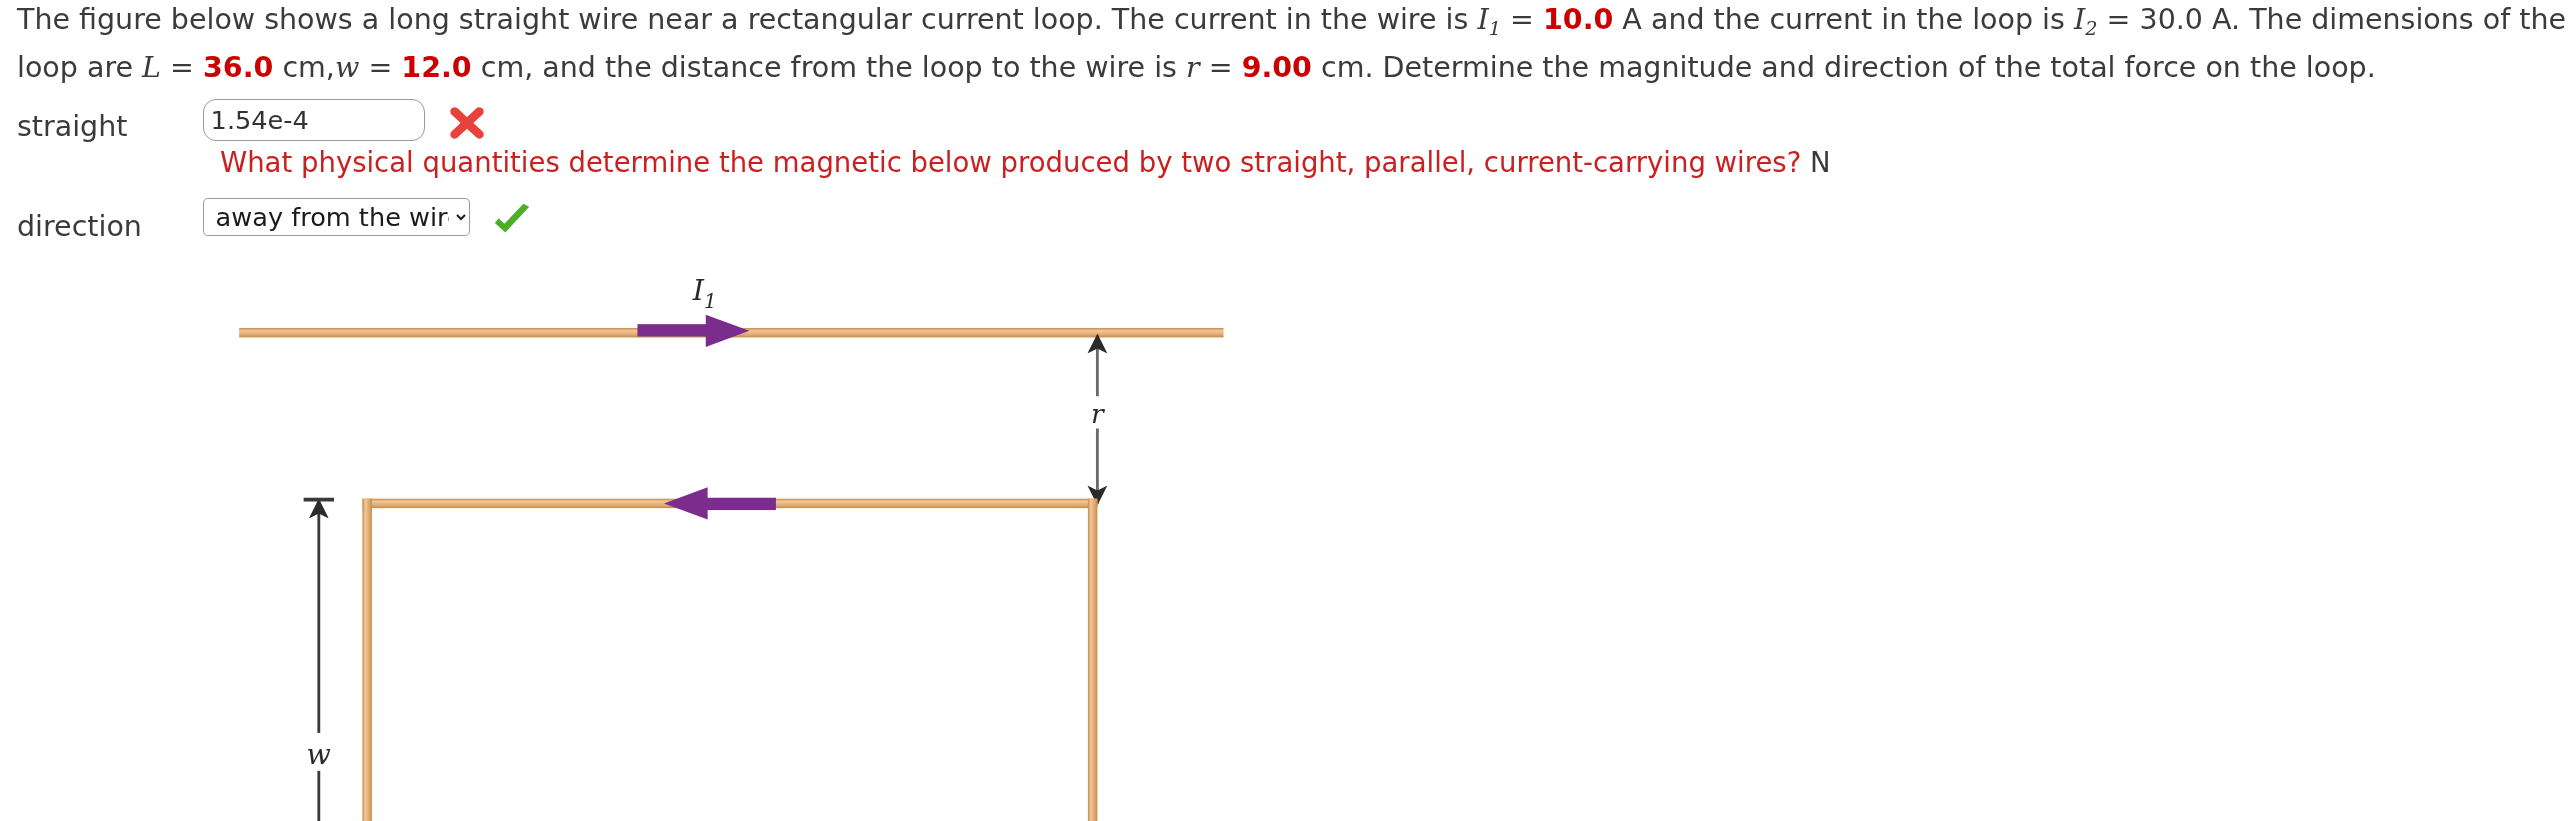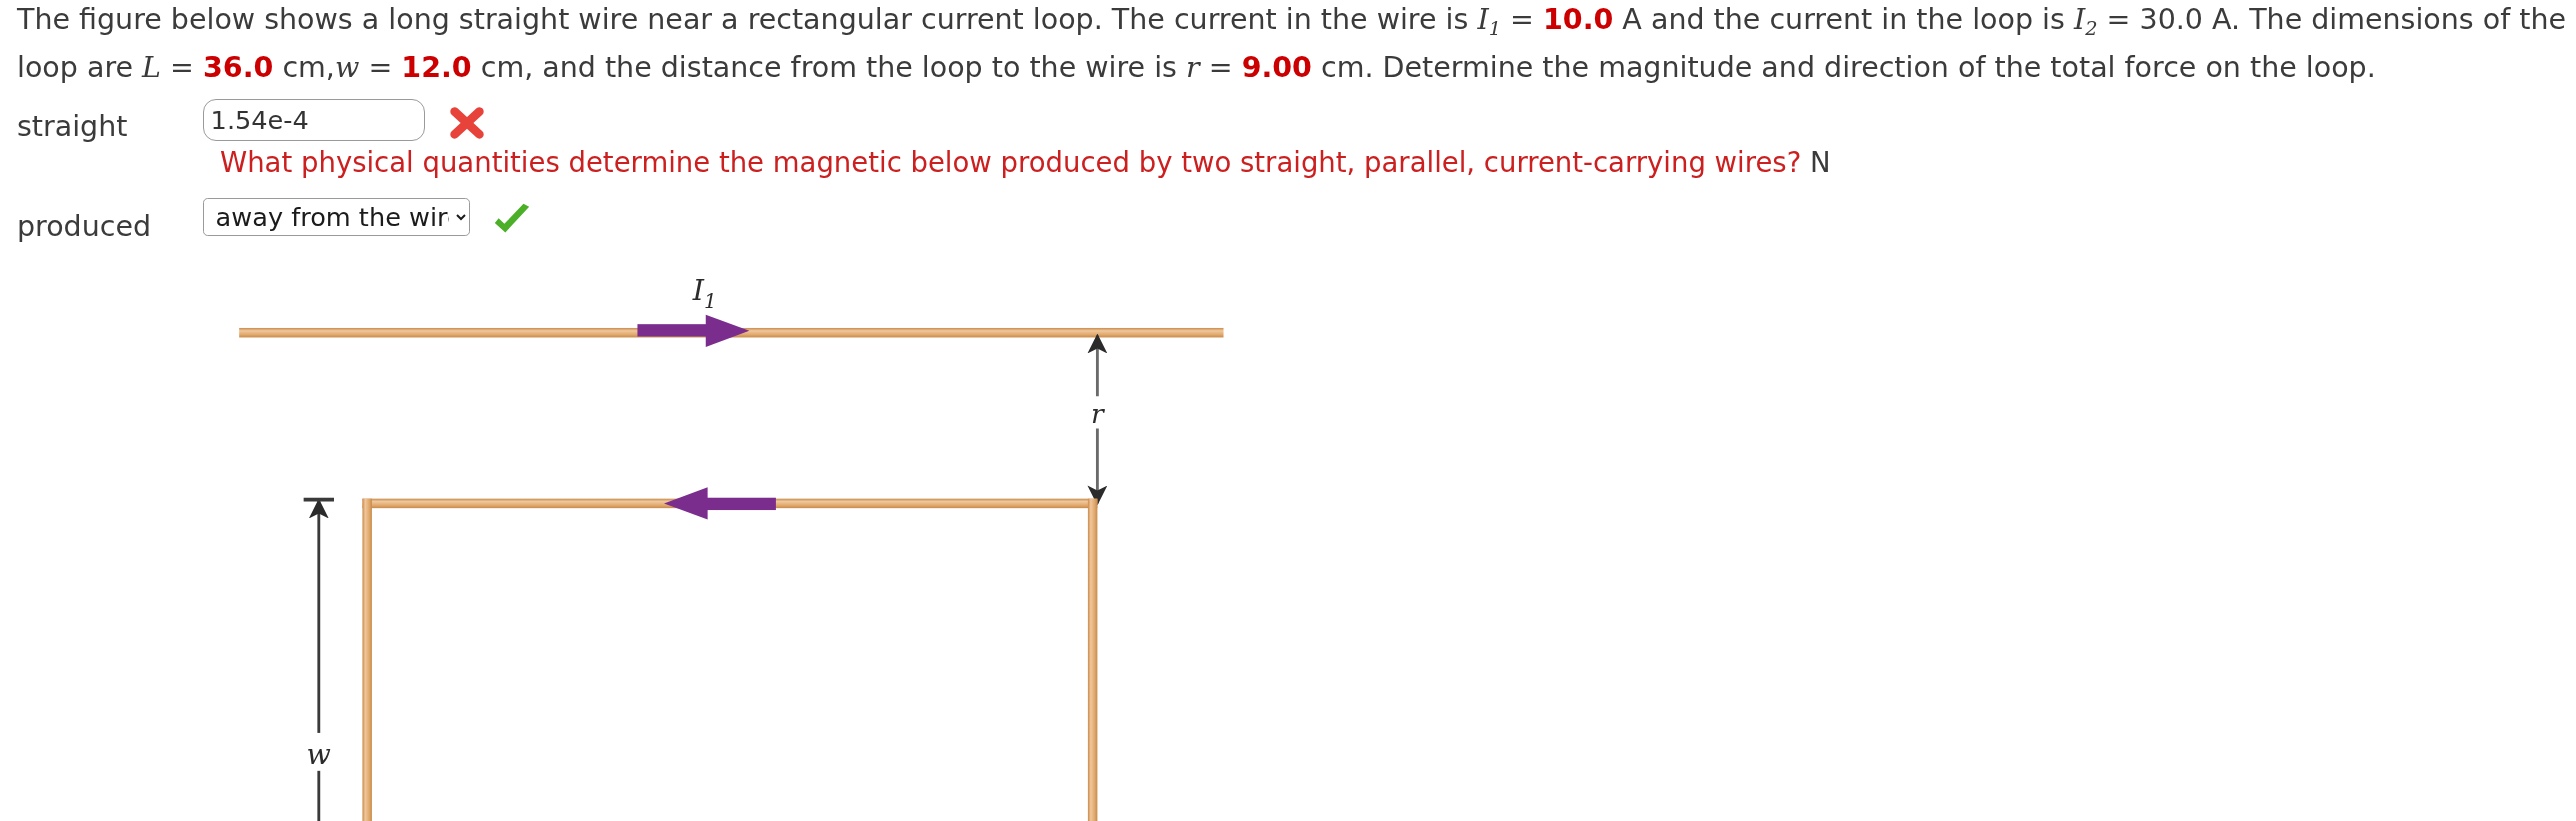--- a/index.html
+++ b/index.html
@@ -150,21 +150,21 @@
             <line x1="9" y1="11" x2="35" y2="35"></line>
             <line x1="35" y1="11" x2="9" y2="35"></line>
           </g>
         </svg>
       </span>
     </div>
     <div class="hint"><span>What physical quantities determine the magnetic below produced by two straight, parallel, current-carrying wires?</span><span class="unit">&nbsp;<span>N</span></span></div>
   </div>
 
   <div class="row row-direction">
-    <div class="row-label">produced</div>
+    <div class="row-label">direction</div>
     <div class="field-col">
       <select class="direction-select"><option value="away from the wire">away from the wire</option><option value="toward the wire">toward the wire</option></select>
       <span class="mark">
         <svg width="42" height="42" viewBox="0 0 44 44">
           <path d="M4 24 L15 34 L40 7 L34 4 L14 25 L8 19 Z" fill="#4caf28"></path>
         </svg>
       </span>
     </div>
   </div>
 </div>

